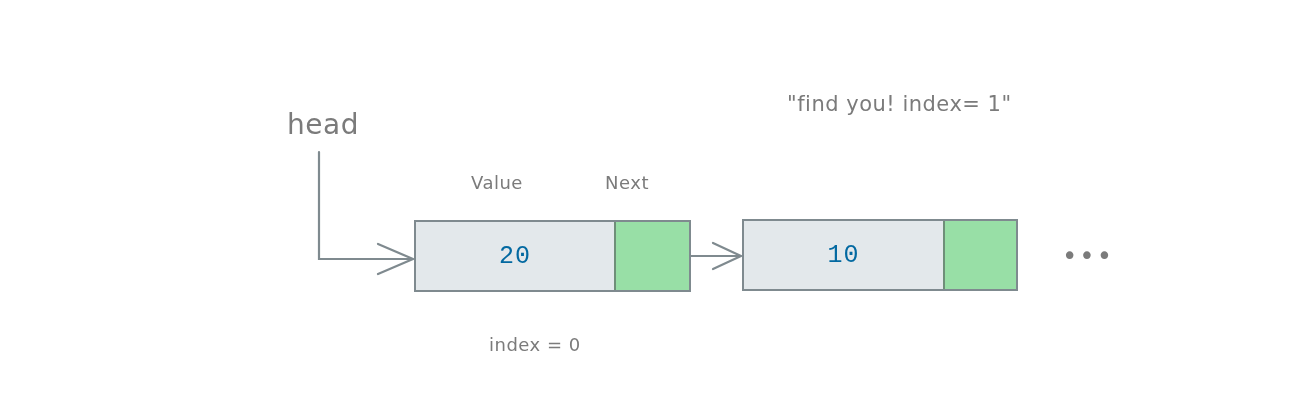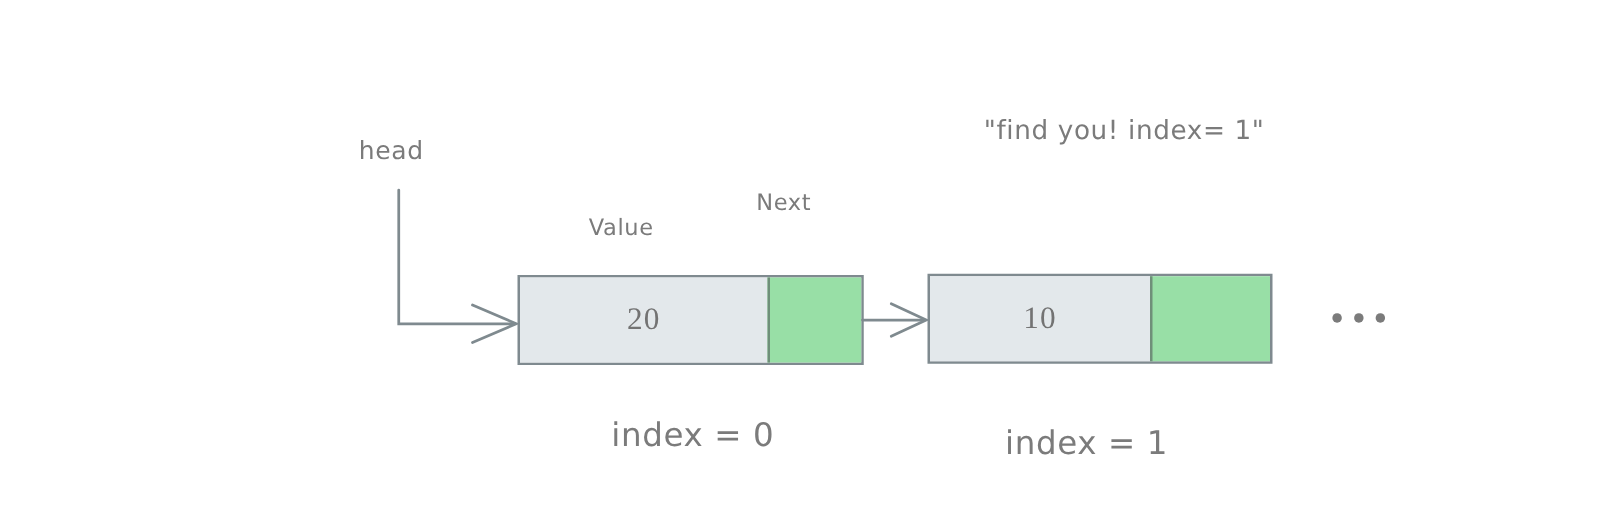--- a/index.html
+++ b/index.html
@@ -21,27 +21,27 @@
     position: absolute;
     color: #7b7b7b;
     font-family: "DejaVu Sans", sans-serif;
     white-space: nowrap;
     letter-spacing: 0.5px;
   }
   .title-label {
     font-size: 21px;
   }
   .head-label {
-    font-size: 20px;
+    font-size: 28px;
   }
   .field-label {
     font-size: 18px;
   }
   .index-label {
-    font-size: 26px;
+    font-size: 18px;
   }
   .quote-label {
     font-size: 21px;
   }
   .node-box {
     position: absolute;
     box-sizing: border-box;
     border: 2px solid #7f8a8f;
     display: flex;
     align-items: stretch;
@@ -53,22 +53,22 @@
     justify-content: center;
     box-sizing: border-box;
   }
   .node-next {
     background: #98dfa6;
     box-sizing: border-box;
     border-left: 2px solid #6f8f79;
   }
   .node-value-text {
     font-size: 25px;
-    color: #737373;
-    font-family: Liberation Serif, serif;
+    color: #0369a1;
+    font-family: Liberation Mono, monospace;
     letter-spacing: 1px;
   }
   .ellipsis {
     position: absolute;
     font-size: 26px;
     color: #7b7b7b;
     letter-spacing: 2px;
     line-height: 1;
   }
   svg.overlay {
@@ -84,40 +84,39 @@
 <body>
 
 <div id="canvas">
 
 
   <div class="label head-label" style="left:287px; top:108px;">head</div>
 
   <div class="label quote-label" style="left:787px; top:92px;">"find you! index= 1"</div>
 
   <div class="label field-label" style="left:471px; top:172px;">Value</div>
-  <div class="label field-label" style="left:605px; top:152px;">Next</div>
+  <div class="label field-label" style="left:605px; top:172px;">Next</div>
 
   <div class="node-box" style="left:414px; top:220px; width:277px; height:72px;">
     <div class="node-value" style="width:198px;">
       <span class="node-value-text">20</span>
     </div>
     <div class="node-next" style="flex:1;"></div>
   </div>
 
   <div class="node-box" style="left:742px; top:219px; width:276px; height:72px;">
-    <div class="node-value" style="width:176px;">
+    <div class="node-value" style="width:199px;">
       <span class="node-value-text">10</span>
     </div>
     <div class="node-next" style="flex:1;"></div>
   </div>
 
   <div class="ellipsis" style="left:1062px; top:243px;">•••</div>
 
   <div class="label index-label" style="left:489px; top:334px;">index = 0</div>
-  <div class="label index-label" style="left:804px; top:340px;">index = 1</div>
 
   <svg class="overlay">
 
     <g>
       <path d="M319,152 L319,259 L410,259" stroke="#7f8a8f" stroke-width="2.2" fill="none" stroke-linecap="round" stroke-linejoin="miter"></path>
       <path d="M378,244 L413,259 L378,274" stroke="#7f8a8f" stroke-width="2.2" fill="none" stroke-linecap="round" stroke-linejoin="miter"></path>
     </g>
 
     <g>
       <path d="M690,256 L739,256" stroke="#7f8a8f" stroke-width="2.2" fill="none" stroke-linecap="round"></path>

